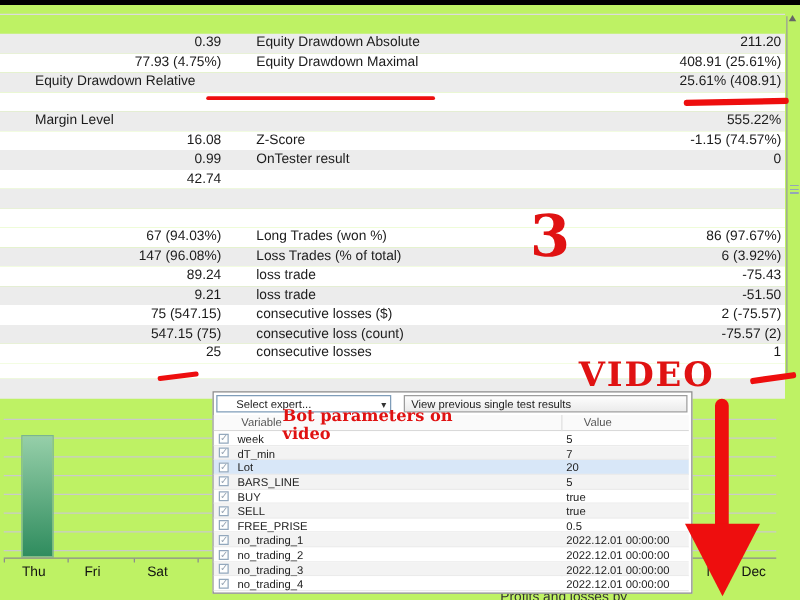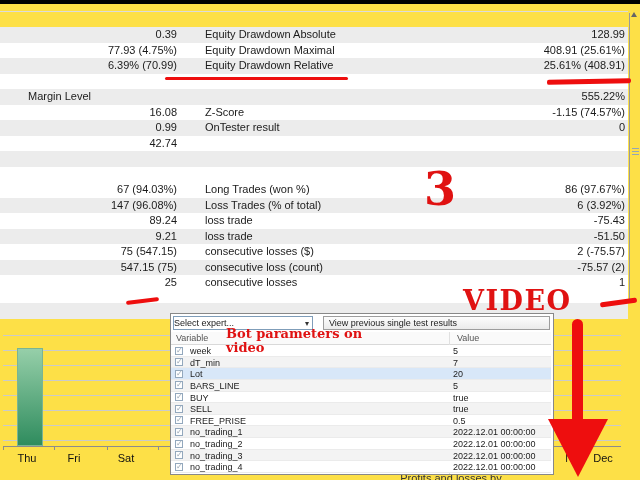--- a/index.html
+++ b/index.html
@@ -1,16 +1,16 @@
 <!DOCTYPE html>
 <html><head>
 <meta charset="utf-8">
 <style>
   html,body{margin:0;padding:0;background:#fff;}
-  #screen{position:relative;width:640px;height:480px;overflow:hidden;background:#fde047;
+  #screen{position:relative;width:640px;height:480px;overflow:hidden;background:#bef264;
           font-family:"Liberation Sans",sans-serif;color:#1b1b1b;text-decoration:underline;}
 
   
   .topbar{position:absolute;left:0;top:0;width:640px;height:4px;background:#000;}
   .hairline{position:absolute;left:0;top:11px;width:628px;height:1px;background:#dcdcdc;}
 
   
   .stats{position:absolute;left:0;top:27px;width:628px;}
   .srow{display:flex;height:15.5px;line-height:15.5px;font-size:11px;background:#fff;}
   .srow.g{background:#ececec;}
@@ -28,29 +28,29 @@
   .tick{position:absolute;top:129px;width:1px;height:3px;background:#8c8c8c;}
   .bar{position:absolute;left:17px;top:30px;width:26px;height:98px;
        background:linear-gradient(#96cfa9,#2f8c5e);border:1px solid #7ab493;box-sizing:border-box;}
   .xlab{position:absolute;top:134px;width:40px;text-align:center;font-size:11px;color:#111;}
   .caption{position:absolute;left:381px;top:472px;width:140px;text-align:center;font-size:11px;color:#333;}
 
   
   .panel{position:absolute;left:170px;top:313px;width:382px;height:160px;background:#fff;
          border:1px solid #888;z-index:2;font-size:9px;}
   .combo{position:absolute;left:2px;top:2px;width:140px;height:14px;border:1px solid #7f9db9;
-         background:#fff;line-height:13px;padding-left:0;box-sizing:border-box;color:#222;}
+         background:#fff;line-height:13px;padding-left:15px;box-sizing:border-box;color:#222;}
   .combo .arr{position:absolute;right:3px;top:0;font-size:8px;color:#333;}
   .btn{position:absolute;left:152px;top:2px;width:227px;height:14px;border:1px solid #9d9d9d;
        background:linear-gradient(#fdfdfd,#ebebeb);line-height:12px;padding-left:5px;
        box-sizing:border-box;color:#222;text-align:left;}
   .phead{position:absolute;left:0;top:18px;width:380px;height:13px;background:#fafafa;
          border-bottom:1px solid #d9d9d9;box-sizing:border-box;color:#555;}
-  .phead .hv{position:absolute;left:5px;top:1px;text-align:center;}
-  .phead .hval{position:absolute;left:286px;top:1px;}
+  .phead .hv{position:absolute;left:22px;top:1px;text-align:center;}
+  .phead .hval{position:absolute;left:296px;top:1px;}
   .vline{position:absolute;left:278px;top:18px;height:142px;width:1px;background:#e0e0e0;}
   .prows{position:absolute;left:0;top:31px;width:380px;}
   .prow{position:relative;height:11.64px;box-sizing:border-box;border-bottom:1px solid #ebebeb;
         line-height:10.5px;background:#fff;}
   .prow.alt{background:#f3f3f3;}
   .prow.sel{background:#d8e7f8;}
   .cb{position:absolute;left:4px;top:1.5px;width:8px;height:8px;border:1px solid #93a8bd;
       background:#fdfefe;box-sizing:border-box;}
   .cb .chk{position:absolute;left:0px;top:-2px;font-size:8px;color:#9aa7b5;}
   .pname{position:absolute;left:19px;top:1px;color:#222;}
@@ -86,31 +86,30 @@
 <div id="screen">
 
   <div class="topbar"></div>
   <div class="hairline"></div>
 
   <div class="stats">
 
       <div class="srow g">
         <span class="c1">0.39</span>
         <span class="c2">Equity Drawdown Absolute</span>
-        <span class="c3">128.99</span>
+        <span class="c3">211.20</span>
       </div>
 
       <div class="srow w">
         <span class="c1">77.93 (4.75%)</span>
         <span class="c2">Equity Drawdown Maximal</span>
         <span class="c3">408.91 (25.61%)</span>
       </div>
 
       <div class="srow g">
-        <span class="c1">6.39% (70.99)</span>
         <span class="c2">Equity Drawdown Relative</span>
         <span class="c3">25.61% (408.91)</span>
       </div>
 
       <div class="srow w">
         <span class="c1"></span>
         <span class="c2"></span>
         <span class="c3"></span>
       </div>
 

